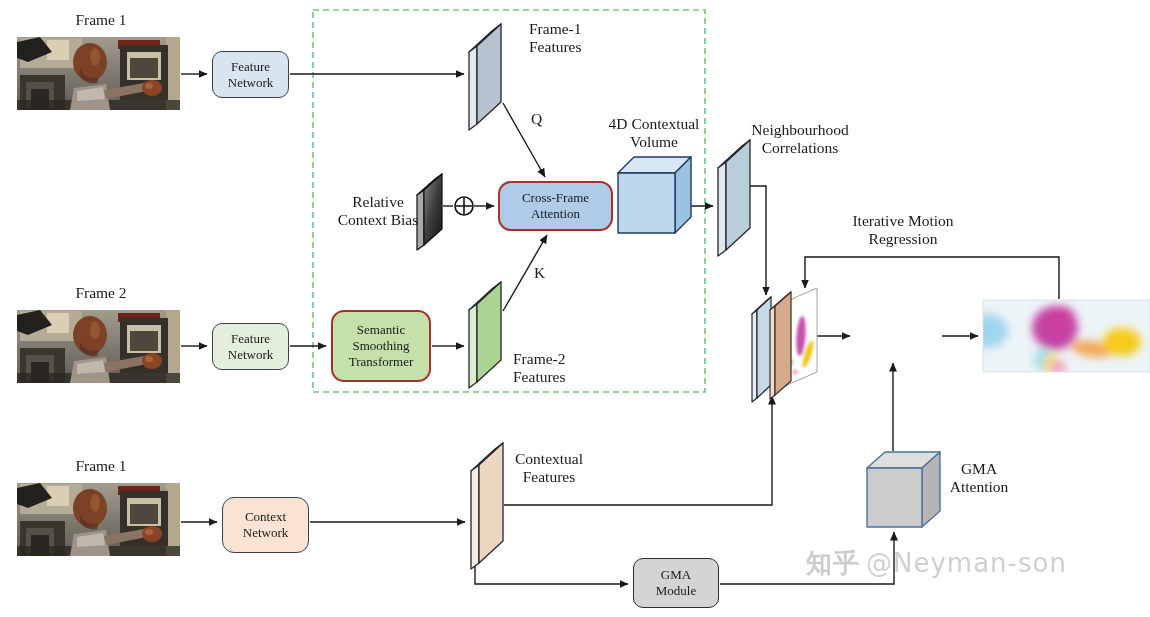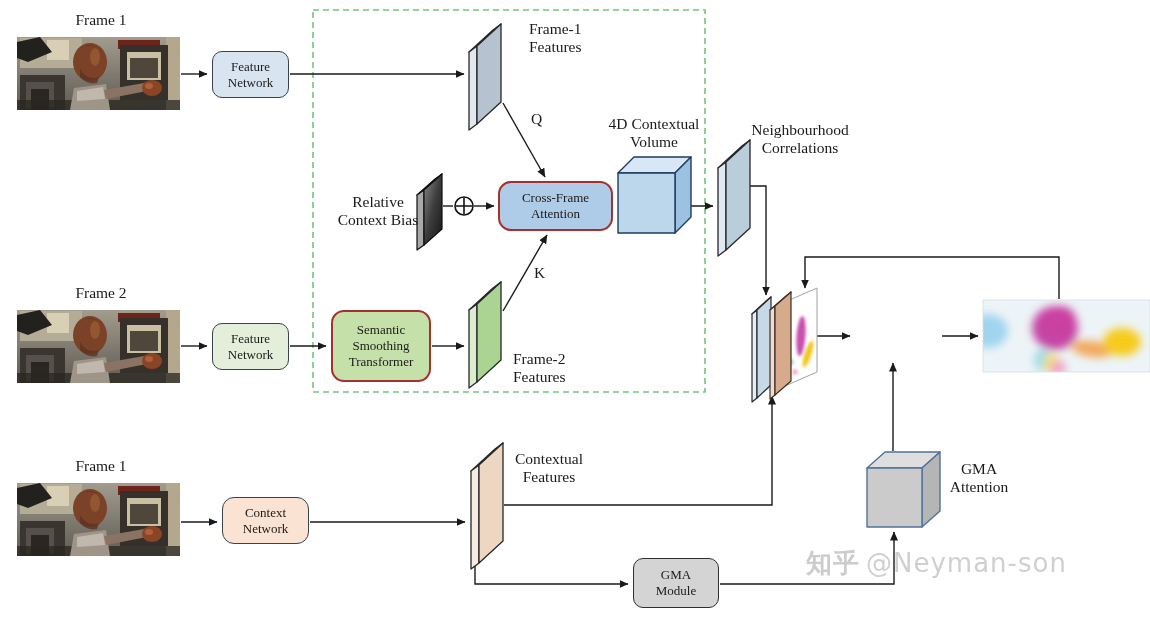--- a/index.html
+++ b/index.html
@@ -7,21 +7,21 @@
          font-family:"Liberation Serif","DejaVu Serif",serif;color:#1a1a1a;}
   #art{position:absolute;left:0;top:0;z-index:0;}
   .lbl{position:absolute;z-index:2;white-space:pre-line;font-size:15.5px;line-height:1.18;color:#1a1a1a;}
   .lbl.c{transform:translateX(-50%);text-align:center;}
   .box{position:absolute;z-index:2;display:flex;align-items:center;justify-content:center;
        text-align:center;white-space:pre-line;font-size:13px;line-height:1.22;box-sizing:border-box;}
   .plain{border:1.6px solid #39424e;border-radius:10px;}
   .redbox{border:2.6px solid var(--accent-red-border);border-radius:13px;}
   .fn1{left:212px;top:51px;width:77px;height:47px;background:var(--feature-network1-fill);}
   .fn2{left:212px;top:323px;width:77px;height:47px;background:var(--feature-network2-fill);}
-  .cn {left:222px;top:497px;width:87px;height:47px;background:var(--context-network-fill);border-radius:12px;}
+  .cn {left:222px;top:497px;width:87px;height:56px;background:var(--context-network-fill);border-radius:12px;}
   .cfa{left:498px;top:181px;width:115px;height:50px;background:var(--cross-frame-attention-fill);}
   .sst{left:331px;top:310px;width:100px;height:72px;background:var(--semantic-transformer-fill);}
   .gru{left:855px;top:314px;width:86px;height:44px;background:var(--attentional-gru-fill);border-color:#2f2f2f;}
   .gma{left:633px;top:558px;width:86px;height:50px;background:var(--gma-module-fill);border-color:#2f2f2f;}
   #watermark{position:absolute;left:806px;top:546px;z-index:3;font-family:"DejaVu Sans","Liberation Sans",sans-serif;
              font-size:26px;color:var(--watermark-color);letter-spacing:1px;white-space:nowrap;}
   #watermark .brand{font-weight:700;margin-right:6px;}
   #watermark .handle{font-weight:400;opacity:.92;}
 </style>
 </head>
@@ -210,20 +210,22 @@
   <div class="lbl c" style="left:378px;top:193px;">Relative
 Context Bias</div>
   <div class="lbl c" style="left:654px;top:115px;">4D Contextual
 Volume</div>
   <div class="lbl c" style="left:800px;top:121px;">Neighbourhood
 Correlations</div>
   <div class="lbl c" style="left:101px;top:284px;">Frame 2</div>
   <div class="lbl" style="left:534px;top:264px;">K</div>
   <div class="lbl" style="left:513px;top:350px;">Frame-2
 Features</div>
+  <div class="lbl c" style="left:903px;top:212px;">Iterative Motion
+Regression</div>
   <div class="lbl c" style="left:101px;top:457px;">Frame 1</div>
   <div class="lbl c" style="left:549px;top:450px;">Contextual
 Features</div>
   <div class="lbl c" style="left:979px;top:460px;">GMA
 Attention</div>
 
   <div class="box plain fn1"><span>Feature
 Network</span></div>
   <div class="box plain fn2"><span>Feature
 Network</span></div>

